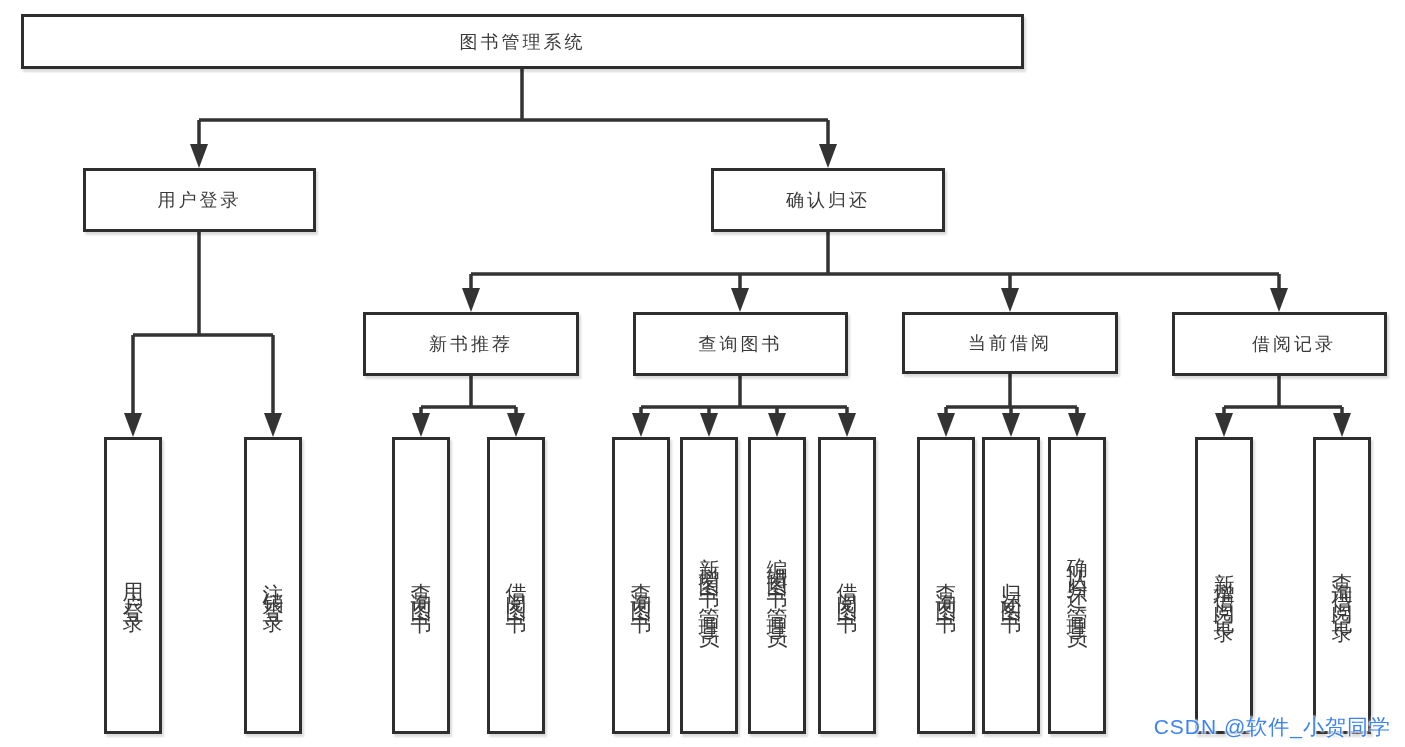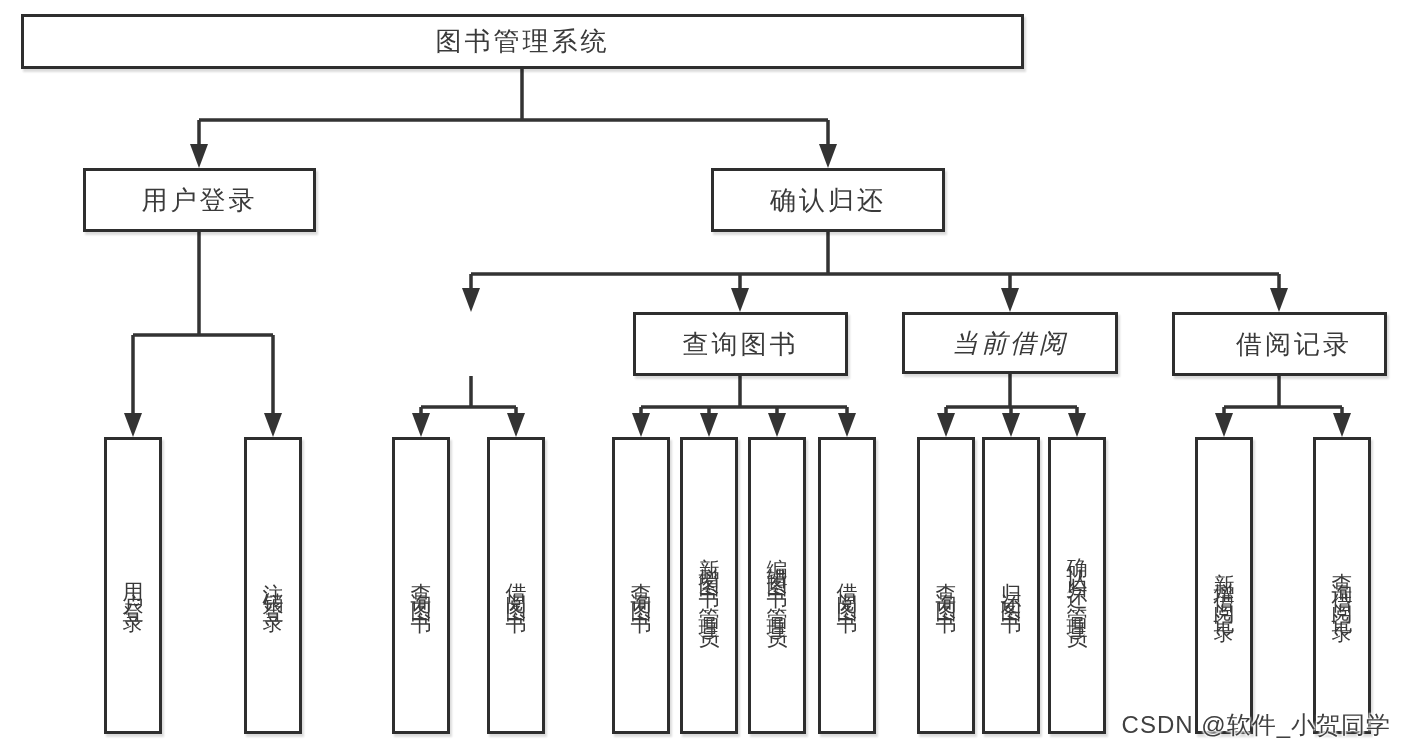--- a/index.html
+++ b/index.html
@@ -20,35 +20,35 @@
     position: absolute;
     box-sizing: border-box;
     background: #ffffff;
     border: 3px solid #2e2e2e;
     box-shadow: 2px 3px 2px rgba(0,0,0,0.14);
     display: flex;
     align-items: center;
     justify-content: center;
     color: #3a3a3a;
   }
-  .hbox { font-size: 26px; letter-spacing: 3px; white-space: nowrap; }
+  .hbox { font-size: 18px; letter-spacing: 3px; white-space: nowrap; }
   .vbox .vtext {
     writing-mode: vertical-rl;
     font-size: 21px;
     letter-spacing: 10px;
     white-space: nowrap;
     color: #3a3a3a;
   }
   .watermark {
     position: absolute;
     right: 14px;
     bottom: 6px;
-    font-size: 24px;
+    font-size: 21px;
     letter-spacing: 1px;
-    color: #404040;
+    color: #3b82f6;
     text-shadow: 1px 1px 2px #ffffff, -1px -1px 2px #ffffff, 1px -1px 2px #ffffff, -1px 1px 2px #ffffff;
     z-index: 5;
     white-space: nowrap;
   }
 </style>
 </head>
 <body>
 
 <div class="canvas">
 
@@ -94,24 +94,27 @@
     <span>图书管理系统</span>
   </div>
 
   <div class="node hbox" style="left:83px; top:168px; width:233px; height:64px;">
     <span>用户登录</span>
   </div>
   <div class="node hbox" style="left:711px; top:168px; width:234px; height:64px;">
     <span>确认归还</span>
   </div>
 
+  <div class="node hbox" style="left:363px; top:312px; width:216px; height:64px;">
+    <span>新书推荐</span>
+  </div>
   <div class="node hbox" style="left:633px; top:312px; width:215px; height:64px;">
     <span>查询图书</span>
   </div>
-  <div class="node hbox" style="left:902px; top:312px; width:216px; height:62px;font-style:italic;">
+  <div class="node hbox" style="left:902px; top:312px; width:216px; height:62px;">
     <span>当前借阅</span>
   </div>
   <div class="node hbox" style="left:1172px; top:312px; width:215px; height:64px;padding-left:29px;">
     <span>借阅记录</span>
   </div>
 
   <div class="node vbox" style="left:104px; top:437px; width:58px; height:297px;">
     <span class="vtext">用户登录</span>
   </div>
   <div class="node vbox" style="left:244px; top:437px; width:58px; height:297px;">

